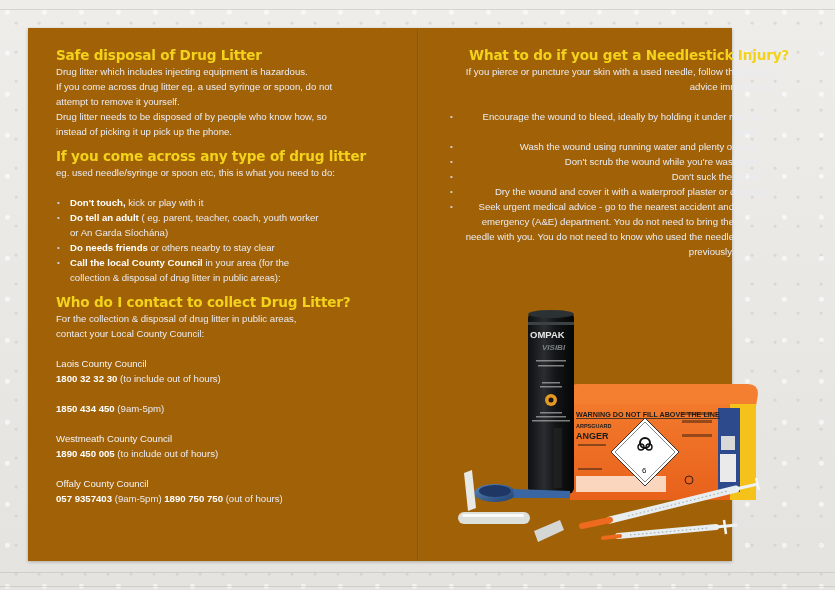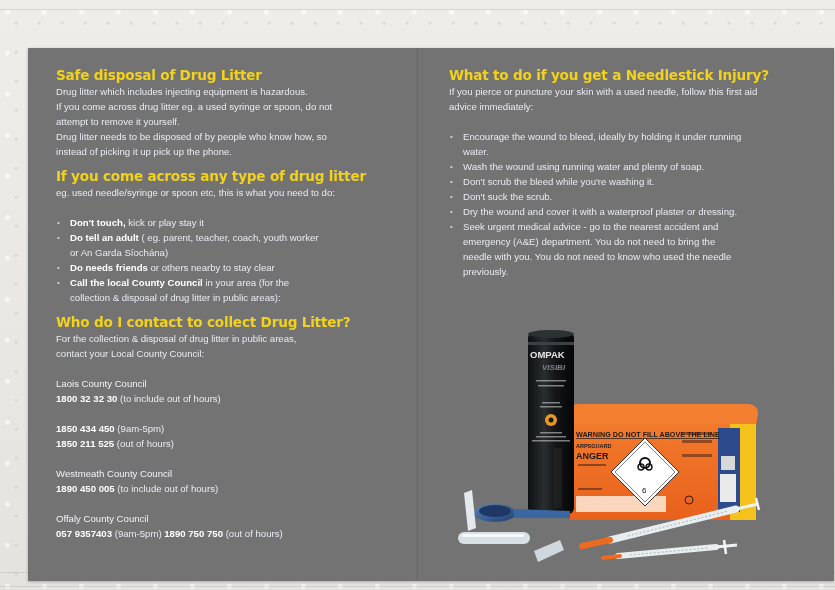--- a/index.html
+++ b/index.html
@@ -16,45 +16,44 @@
       background-size: 37px 41px, 23px 29px, 100% 100%;
       font-family: "Liberation Sans", "DejaVu Sans", sans-serif;
     }
     .brick-line {
       position: absolute; left: 0; right: 0; height: 1px;
       background: rgba(170,168,160,0.35);
     }
     .spread {
       position: absolute;
       left: 28px; top: 28px;
-      width: 806px; height: 533px;
-      background: #737373;
+      width: 704px; height: 533px;
+      background: #a16207;
       box-shadow: 0 1px 3px rgba(0,0,0,0.25);
-      margin-top: 20px;
     }
     .spine {
       position: absolute;
       left: 389px; top: 0; bottom: 0;
       width: 2px;
       background: linear-gradient(90deg, rgba(0,0,0,0.18), rgba(255,255,255,0.06));
     }
     .page {
       position: absolute; top: 0; bottom: 0;
     }
     .page-left { left: 0; width: 389px; }
     .page-right { left: 391px; width: 387px; }
 
     .col {
       position: absolute;
       color: #e9ebf3;
       font-size: 9.6px;
       line-height: 15px;
     }
     .page-left .col { left: 28px; top: 19px; width: 340px; }
-    .page-right .col { left: 30px; top: 19px; width: 340px; }
+    .page-right .col { left: 30px; top: 19px; width: 340px; text-align: right; }
 
     h2 {
       color: #f2d21b;
       font-family: "DejaVu Sans", "Liberation Sans", sans-serif;
       font-weight: bold;
       font-size: 13.6px;
       line-height: 17px;
       letter-spacing: -0.2px;
     }
     p { margin: 0; }
@@ -102,21 +101,21 @@
         <p style="width:290px">Drug litter needs to be disposed of by people who know how, so instead of picking it up pick up the phone.</p>
       </section>
 
       <div class="gap-s"></div>
 
       <section>
         <h2>If you come across any type of drug litter</h2>
         <p>eg. used needle/syringe or spoon etc, this is what you need to do:</p>
         <div class="gap-m"></div>
         <ul class="bullets" style="width:270px">
-          <li><span class="bold">Don't touch,</span><span> kick or play stay it</span></li>
+          <li><span class="bold">Don't touch,</span><span> kick or play with it</span></li>
           <li><span class="bold">Do tell an adult</span><span> ( eg. parent, teacher, coach, youth worker or An Garda Síochána)</span></li>
           <li><span class="bold">Do needs friends</span><span> or others nearby to stay clear</span></li>
           <li><span class="bold">Call the local County Council</span><span> in your area (for the collection &amp; disposal of drug litter in public areas):</span></li>
         </ul>
       </section>
 
       <div class="gap-s"></div>
 
       <section>
         <h2>Who do I contact to collect Drug Litter?</h2>
@@ -125,21 +124,20 @@
         <div class="gap-m"></div>
 
         <div>
           <p class="contact-name">Laois County Council</p>
           <p><span class="bold">1800 32 32 30</span><span> (to include out of hours)</span></p>
         </div>
         <div class="gap-m"></div>
 
         <div>
           <p><span class="bold">1850 434 450</span><span> (9am-5pm)</span></p>
-          <p><span class="bold">1850 211 525</span><span> (out of hours)</span></p>
         </div>
         <div class="gap-m"></div>
 
         <div>
           <p class="contact-name">Westmeath County Council</p>
           <p><span class="bold">1890 450 005</span><span> (to include out of hours)</span></p>
         </div>
         <div class="gap-m"></div>
 
         <div>
@@ -152,21 +150,21 @@
 
   <div class="page page-right">
     <div class="col">
       <section>
         <h2>What to do if you get a Needlestick Injury?</h2>
         <p style="width:325px">If you pierce or puncture your skin with a used needle, follow this first aid advice immediately:</p>
         <div class="gap-m"></div>
         <ul class="bullets" style="width:312px">
           <li>Encourage the wound to bleed, ideally by holding it under running water.</li>
           <li>Wash the wound using running water and plenty of soap.</li>
-          <li>Don't scrub the bleed while you're washing it.</li>
+          <li>Don't scrub the wound while you're washing it.</li>
           <li>Don't suck the scrub.</li>
           <li style="width:320px">Dry the wound and cover it with a waterproof plaster or dressing.</li>
           <li style="width:285px">Seek urgent medical advice - go to the nearest accident and emergency (A&amp;E) department. You do not need to bring the needle with you. You do not need to know who used the needle previously.</li>
         </ul>
       </section>
     </div>
 
     <svg class="product" viewBox="0 0 320 242" xmlns="http://www.w3.org/2000/svg">
       <defs>
         <linearGradient id="tubeGrad" x1="0" x2="1" y1="0" y2="0">

